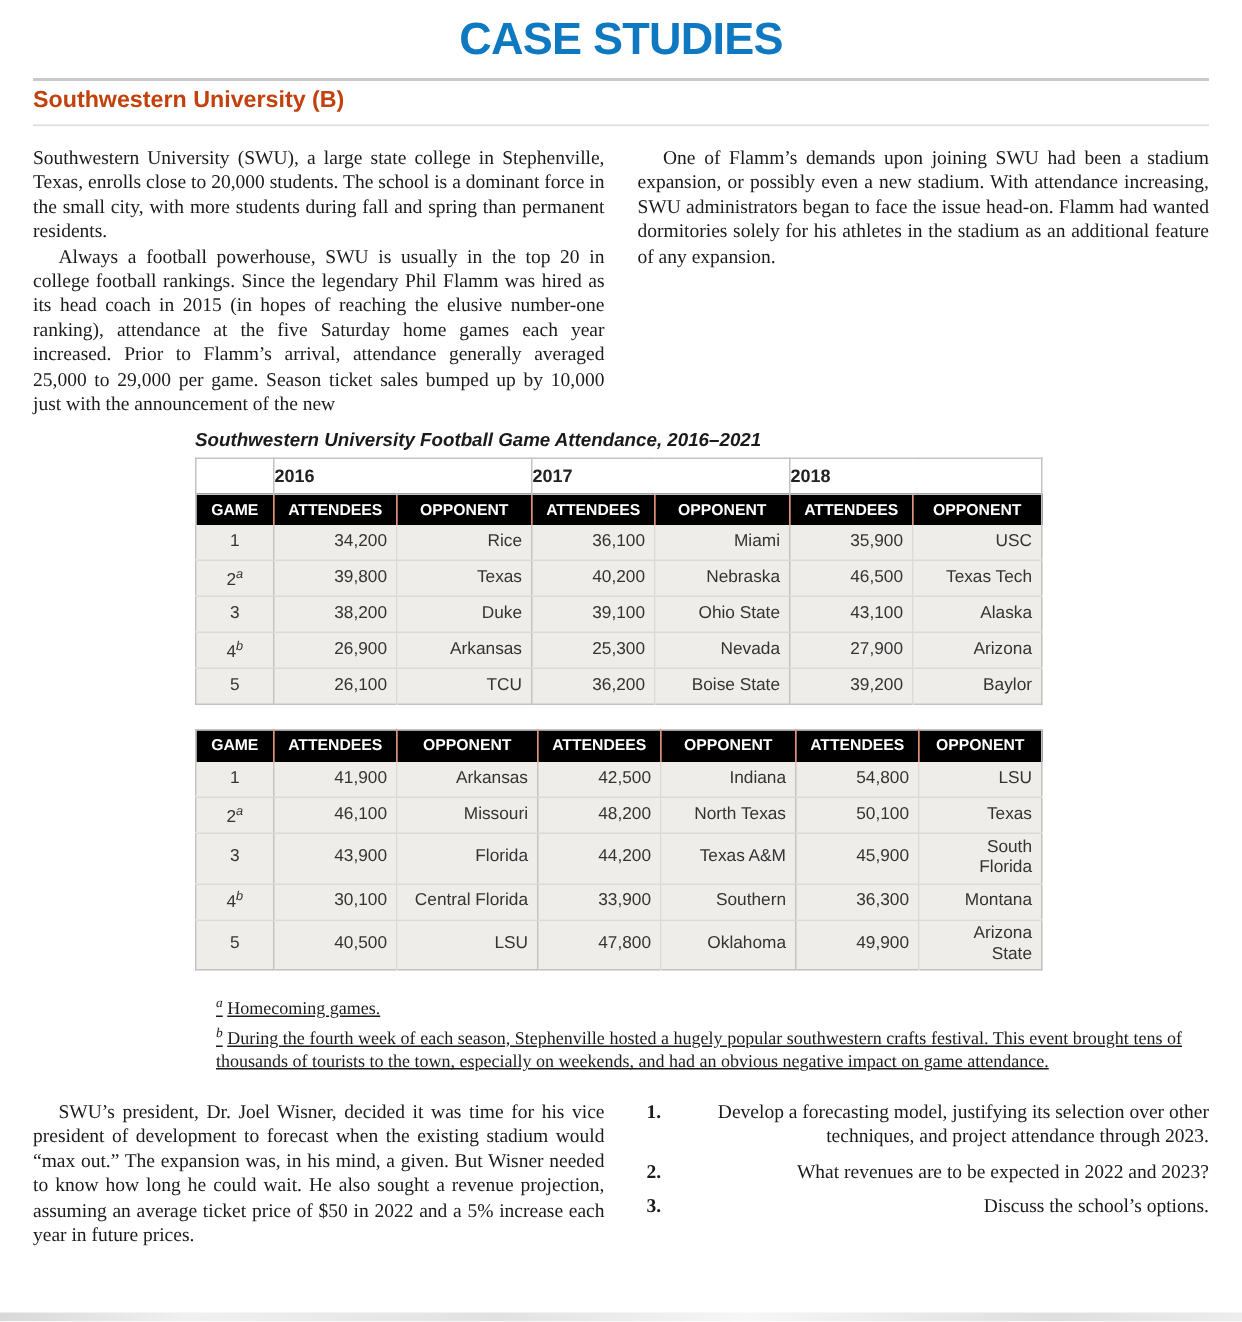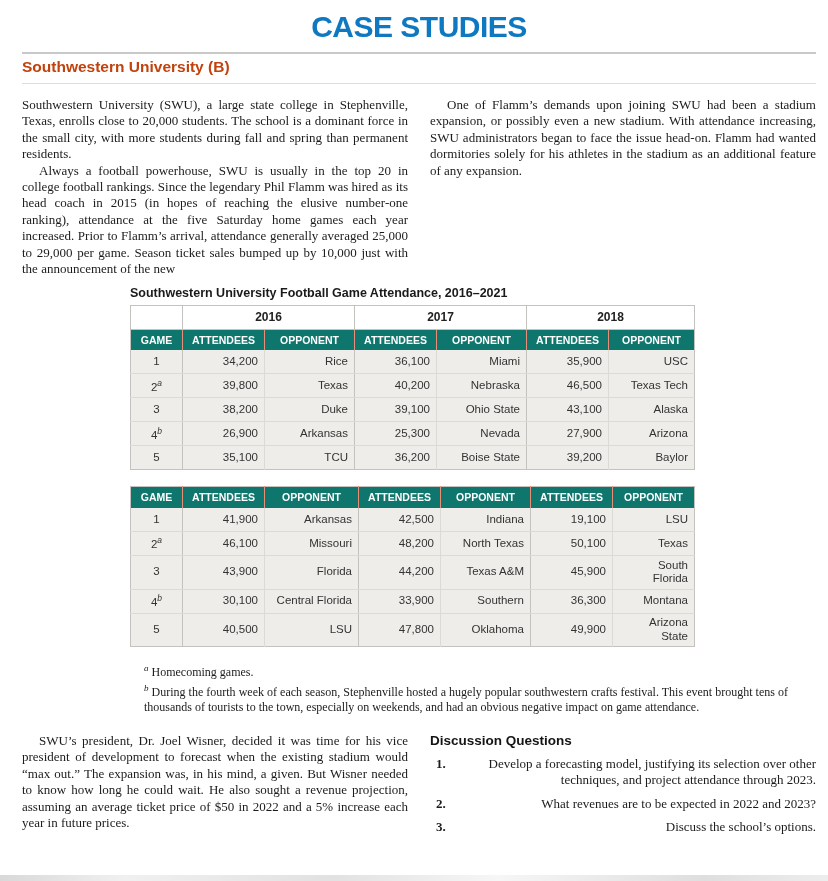--- a/index.html
+++ b/index.html
@@ -1,57 +1,57 @@
 <!DOCTYPE html>
 <html><head>
 <meta charset="utf-8">
 <style>
   html,body{margin:0;padding:0;background:#fff;}
   body{width:828px;height:881px;position:relative;overflow:hidden;
        font-family:"Liberation Serif",serif;color:#1b1b1b;}
-  .page{padding:6px 12px 0 22px;}
+  .page{padding:6px 22px 0 22px;}
 
   .case-title{font-family:"Liberation Sans",sans-serif;font-weight:700;
       color:#0e79c0;font-size:30px;letter-spacing:-0.5px;text-align:center;
       margin:4px 0 8px 0;}
   .rule-1{border:0;border-top:2px solid #c9c9c9;margin:0 0 4px 0;}
   .section-title{font-family:"Liberation Sans",sans-serif;font-size:15.5px;
       font-weight:700;color:#c2410c;margin:4px 0 7px 0;}
   .rule-2{border:0;border-top:1px solid #dddddd;margin:0 0 13px 0;}
 
   .two-col{display:flex;gap:22px;}
   .col{flex:1;min-width:0;}
   .para{font-size:13px;line-height:16.4px;text-align:justify;margin:0;}
   .indent{text-indent:17px;}
 
   .table-section{margin-top:9px;}
   .table-title{font-family:"Liberation Sans",sans-serif;font-weight:700;
-      font-size:12.5px;color:#1a1a1a;margin:0 0 5px 108px;}
+      font-size:12.5px;color:#1a1a1a;margin:0 0 5px 108px;font-style:italic;}
   .att-table-host{margin:0 0 16px 108px;}
 
   table.att-table{border-collapse:collapse;font-family:"Liberation Sans",sans-serif;
       border:1px solid #c4c2be;}
   .att-table th,.att-table td{padding:2.5px 6px;line-height:1.2;}
   .att-table th.corner{background:#fff;border:1px solid #c4c2be;}
   .att-table th.year{background:#fff;font-size:12px;font-weight:700;color:#222;
-      text-align:center;border:1px solid #c4c2be;padding:4px 0;}
-  .att-table th.col-head{background:#0f766e;color:#fff;font-size:10.5px;
+      text-align:left;border:1px solid #c4c2be;padding:4px 0;}
+  .att-table th.col-head{background:#000000;color:#fff;font-size:10.5px;
       font-weight:700;text-align:center;padding:4px 2px;border-left:1px solid #e98f79;}
   .att-table th.col-head:first-child{border-left:none;}
   .att-table tbody td{background:#efedea;font-size:11.5px;color:#333;
       border-bottom:1px solid #dcdad6;height:18px;}
   .att-table tbody tr:last-child td{border-bottom:none;}
   .att-table td.game{text-align:center;border-right:1px solid #c4c2be;}
   .att-table td.att{text-align:right;border-right:1px solid #dcdad6;}
   .att-table td.opp{text-align:right;padding-left:8px;border-right:1px solid #c4c2be;
       white-space:pre-line;}
   .att-table td.opp:last-child{border-right:none;}
   .att-table sup{font-style:italic;font-size:8.5px;}
 
-  .footnotes{margin:-2px 0 0 122px;width:644px;}
+  .footnotes{margin:-2px 0 0 122px;width:644px;text-decoration:underline;}
   .footnote{font-size:12px;line-height:15.6px;margin:0;text-align:justify;}
   .footnote sup{font-style:italic;font-size:9px;margin-right:3px;}
 
   .bottom{margin-top:17px;}
   .dq-title{font-family:"Liberation Sans",sans-serif;font-size:13.5px;
       font-weight:700;color:#141414;margin:0 0 8px 0;}
   .dq-item{display:flex;margin:0 0 7px 6px;font-size:13px;line-height:16.4px;}
   .dq-num{font-weight:700;width:20px;flex:none;}
   .dq-text{flex:1;text-align:right;}
 
@@ -142,21 +142,21 @@
               <td class="game">4<sup>b</sup></td>
               <td class="att">26,900</td>
               <td class="opp">Arkansas</td>
               <td class="att">25,300</td>
               <td class="opp">Nevada</td>
               <td class="att">27,900</td>
               <td class="opp">Arizona</td>
             </tr>
             <tr>
               <td class="game">5</td>
-              <td class="att">35,100</td>
+              <td class="att">26,100</td>
               <td class="opp">TCU</td>
               <td class="att">36,200</td>
               <td class="opp">Boise State</td>
               <td class="att">39,200</td>
               <td class="opp">Baylor</td>
             </tr>
           </tbody>
         </table>
       </div>
     <div class="att-table-host">
@@ -181,21 +181,21 @@
               <th class="col-head">OPPONENT</th>
             </tr>
           </thead>
           <tbody>
             <tr>
               <td class="game">1</td>
               <td class="att">41,900</td>
               <td class="opp">Arkansas</td>
               <td class="att">42,500</td>
               <td class="opp">Indiana</td>
-              <td class="att">19,100</td>
+              <td class="att">54,800</td>
               <td class="opp">LSU</td>
             </tr>
             <tr>
               <td class="game">2<sup>a</sup></td>
               <td class="att">46,100</td>
               <td class="opp">Missouri</td>
               <td class="att">48,200</td>
               <td class="opp">North Texas</td>
               <td class="att">50,100</td>
               <td class="opp">Texas</td>
@@ -236,21 +236,20 @@
       <p class="footnote"><sup>a</sup><span>Homecoming games.</span></p>
       <p class="footnote"><sup>b</sup><span>During the fourth week of each season, Stephenville hosted a hugely popular southwestern crafts festival. This event brought tens of thousands of tourists to the town, especially on weekends, and had an obvious negative impact on game attendance.</span></p>
     </div>
   </div>
 
   <div class="two-col bottom">
     <div class="col">
       <p class="para indent">SWU’s president, Dr. Joel Wisner, decided it was time for his vice president of development to forecast when the existing stadium would “max out.” The expansion was, in his mind, a given. But Wisner needed to know how long he could wait. He also sought a revenue projection, assuming an average ticket price of $50 in 2022 and a 5% increase each year in future prices.</p>
     </div>
     <div class="col">
-      <h3 class="dq-title">Discussion Questions</h3>
       <div class="dq-item">
         <span class="dq-num">1.</span>
         <span class="dq-text">Develop a forecasting model, justifying its selection over other techniques, and project attendance through 2023.</span>
       </div>
       <div class="dq-item">
         <span class="dq-num">2.</span>
         <span class="dq-text">What revenues are to be expected in 2022 and 2023?</span>
       </div>
       <div class="dq-item">
         <span class="dq-num">3.</span>

